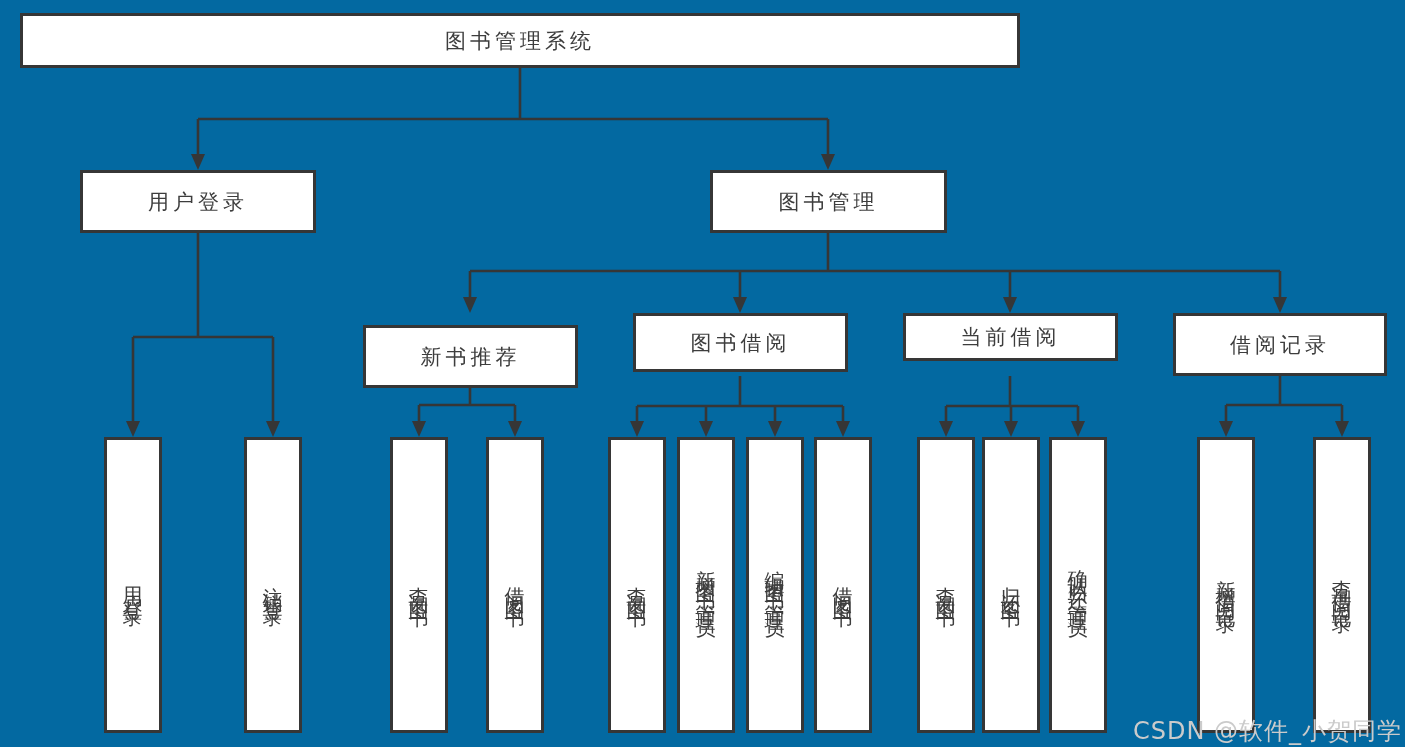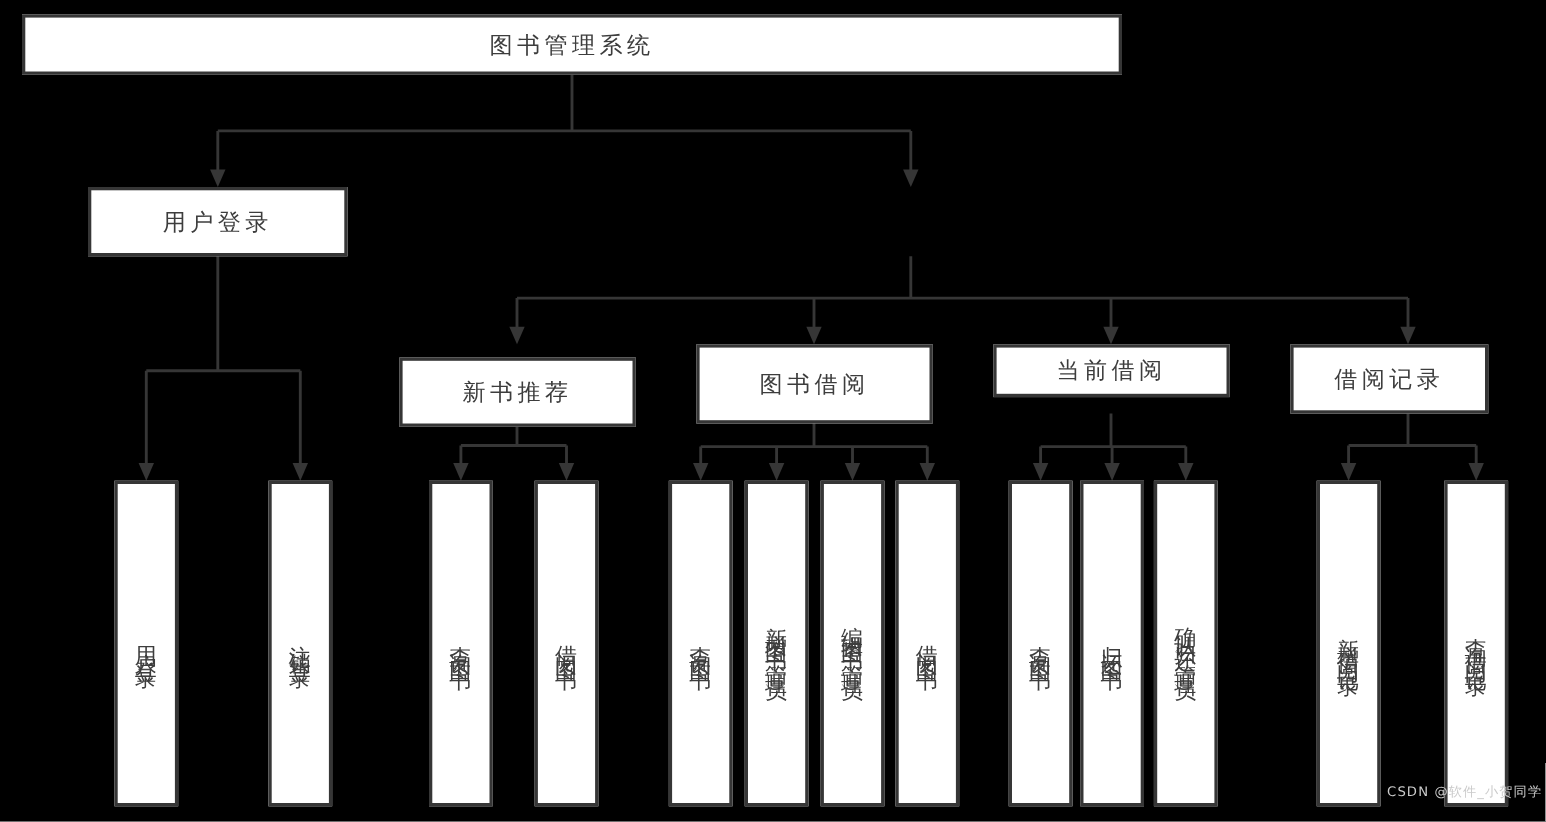--- a/index.html
+++ b/index.html
@@ -1,20 +1,20 @@
 <!DOCTYPE html>
 <html><head>
 <meta charset="utf-8">
 <style>
   html, body { margin: 0; padding: 0; background: #ffffff; }
   .canvas {
     position: relative;
     width: 1405px;
     height: 747px;
-    background: #000000;
+    background: #0369a1;
     font-family: "DejaVu Sans", "Liberation Sans", sans-serif;
     overflow: hidden;
   }
   .wires {
     position: absolute;
     left: 0; top: 0;
     width: 1405px; height: 747px;
     pointer-events: none;
   }
   .node {
@@ -36,22 +36,22 @@
   .v {
     font-size: 20px;
     writing-mode: vertical-rl;
     text-orientation: mixed;
     letter-spacing: 7px;
     line-height: 1;
   }
   .watermark {
     position: absolute;
     right: 3px;
-    bottom: 18px;
-    font-size: 12px;
+    bottom: 0;
+    font-size: 24px;
     letter-spacing: 1px;
     color: #cbcbcb;
     z-index: 10;
     white-space: nowrap;
   }
 </style>
 </head>
 <body>
 
 <div class="canvas">
@@ -92,25 +92,26 @@
       <polygon points="1004,421 1018,421 1011,437"></polygon>
       <polygon points="1071,421 1085,421 1078,437"></polygon>
       <polygon points="1219,421 1233,421 1226,437"></polygon>
       <polygon points="1335,421 1349,421 1342,437"></polygon>
     </g>
   </svg>
 
   <div class="node h" style="left:20px; top:13px; width:1000px; height:55px">图书管理系统</div>
 
   <div class="node h" style="left:80px; top:170px; width:236px; height:63px">用户登录</div>
+  <div class="node h" style="left:710px; top:170px; width:237px; height:63px">图书管理</div>
 
   <div class="node h" style="left:363px; top:325px; width:215px; height:63px">新书推荐</div>
-  <div class="node h" style="left:633px; top:313px; width:215px; height:72px">图书借阅</div>
+  <div class="node h" style="left:633px; top:313px; width:215px; height:59px">图书借阅</div>
   <div class="node h" style="left:903px; top:313px; width:215px; height:48px">当前借阅</div>
-  <div class="node h" style="left:1173px; top:313px; width:180px; height:63px">借阅记录</div>
+  <div class="node h" style="left:1173px; top:313px; width:214px; height:63px">借阅记录</div>
 
   <div class="node v" style="left:104px; top:437px; width:58px; height:296px">用户登录</div>
   <div class="node v" style="left:244px; top:437px; width:58px; height:296px">注销登录</div>
 
   <div class="node v" style="left:390px; top:437px; width:58px; height:296px">查询图书</div>
   <div class="node v" style="left:486px; top:437px; width:58px; height:296px">借阅图书</div>
 
   <div class="node v" style="left:608px; top:437px; width:58px; height:296px">查询图书</div>
   <div class="node v" style="left:677px; top:437px; width:58px; height:296px">新增图书（管理员）</div>
   <div class="node v" style="left:746px; top:437px; width:58px; height:296px">编辑图书（管理员）</div>

